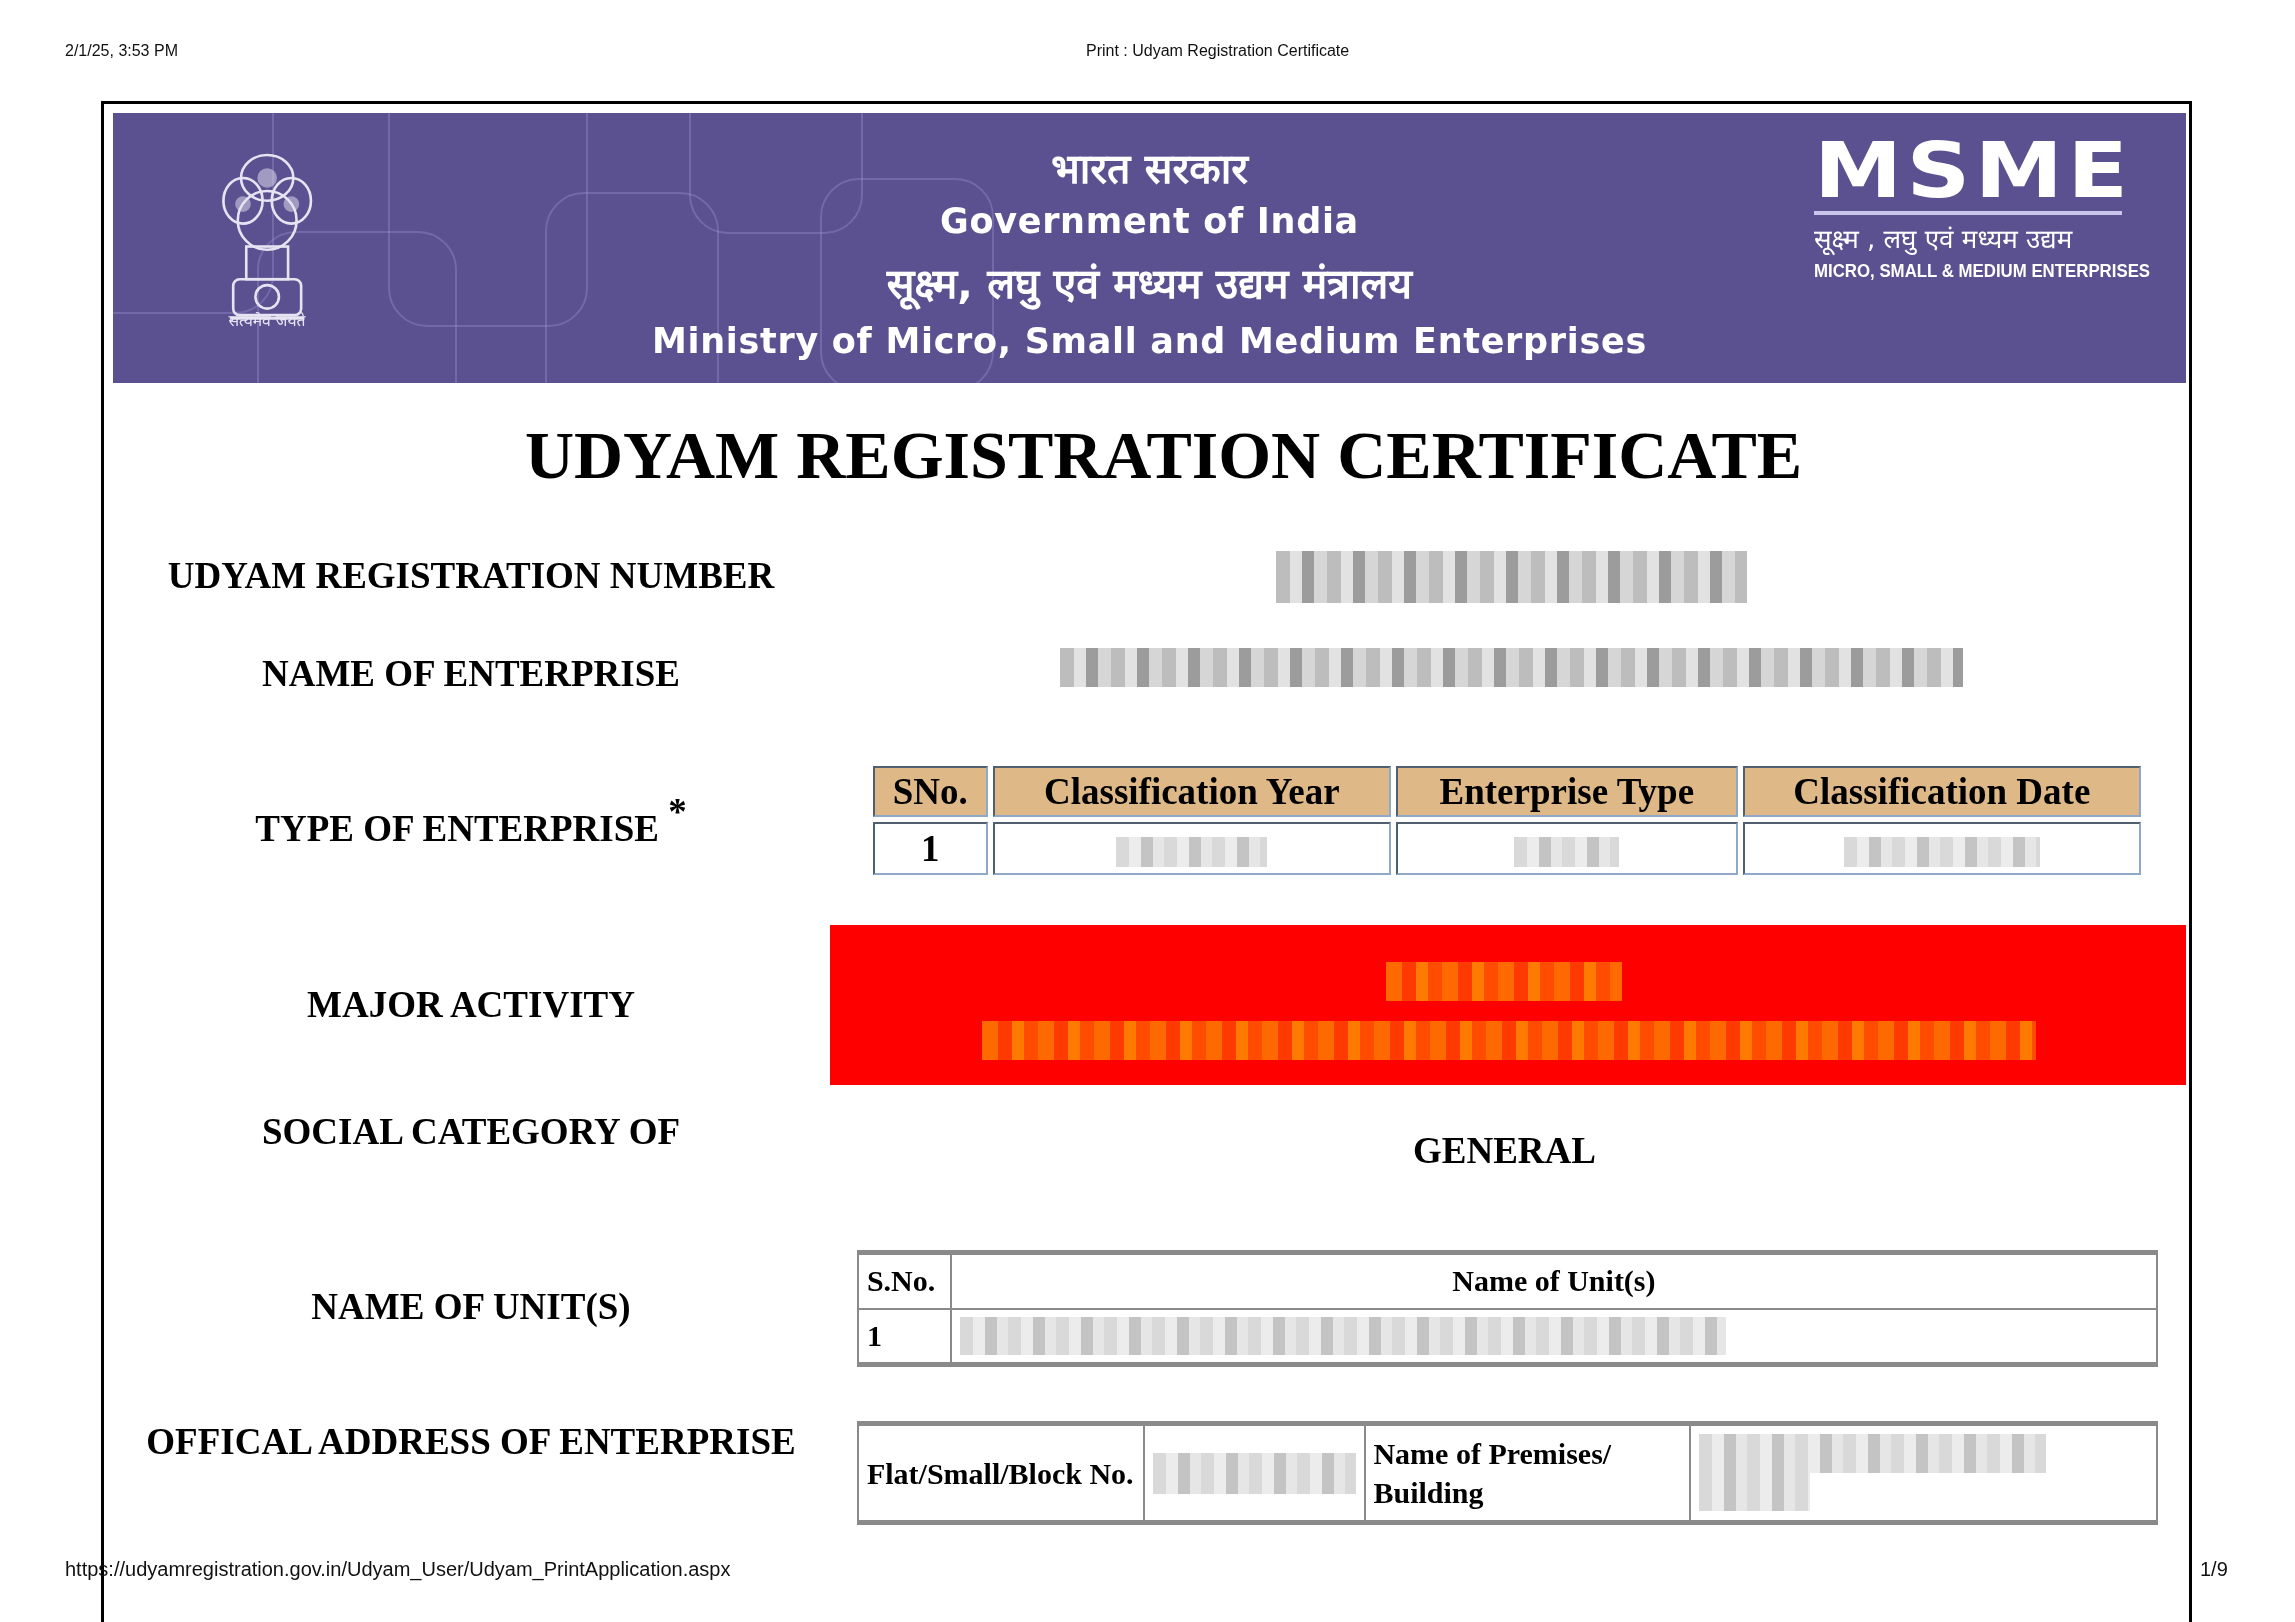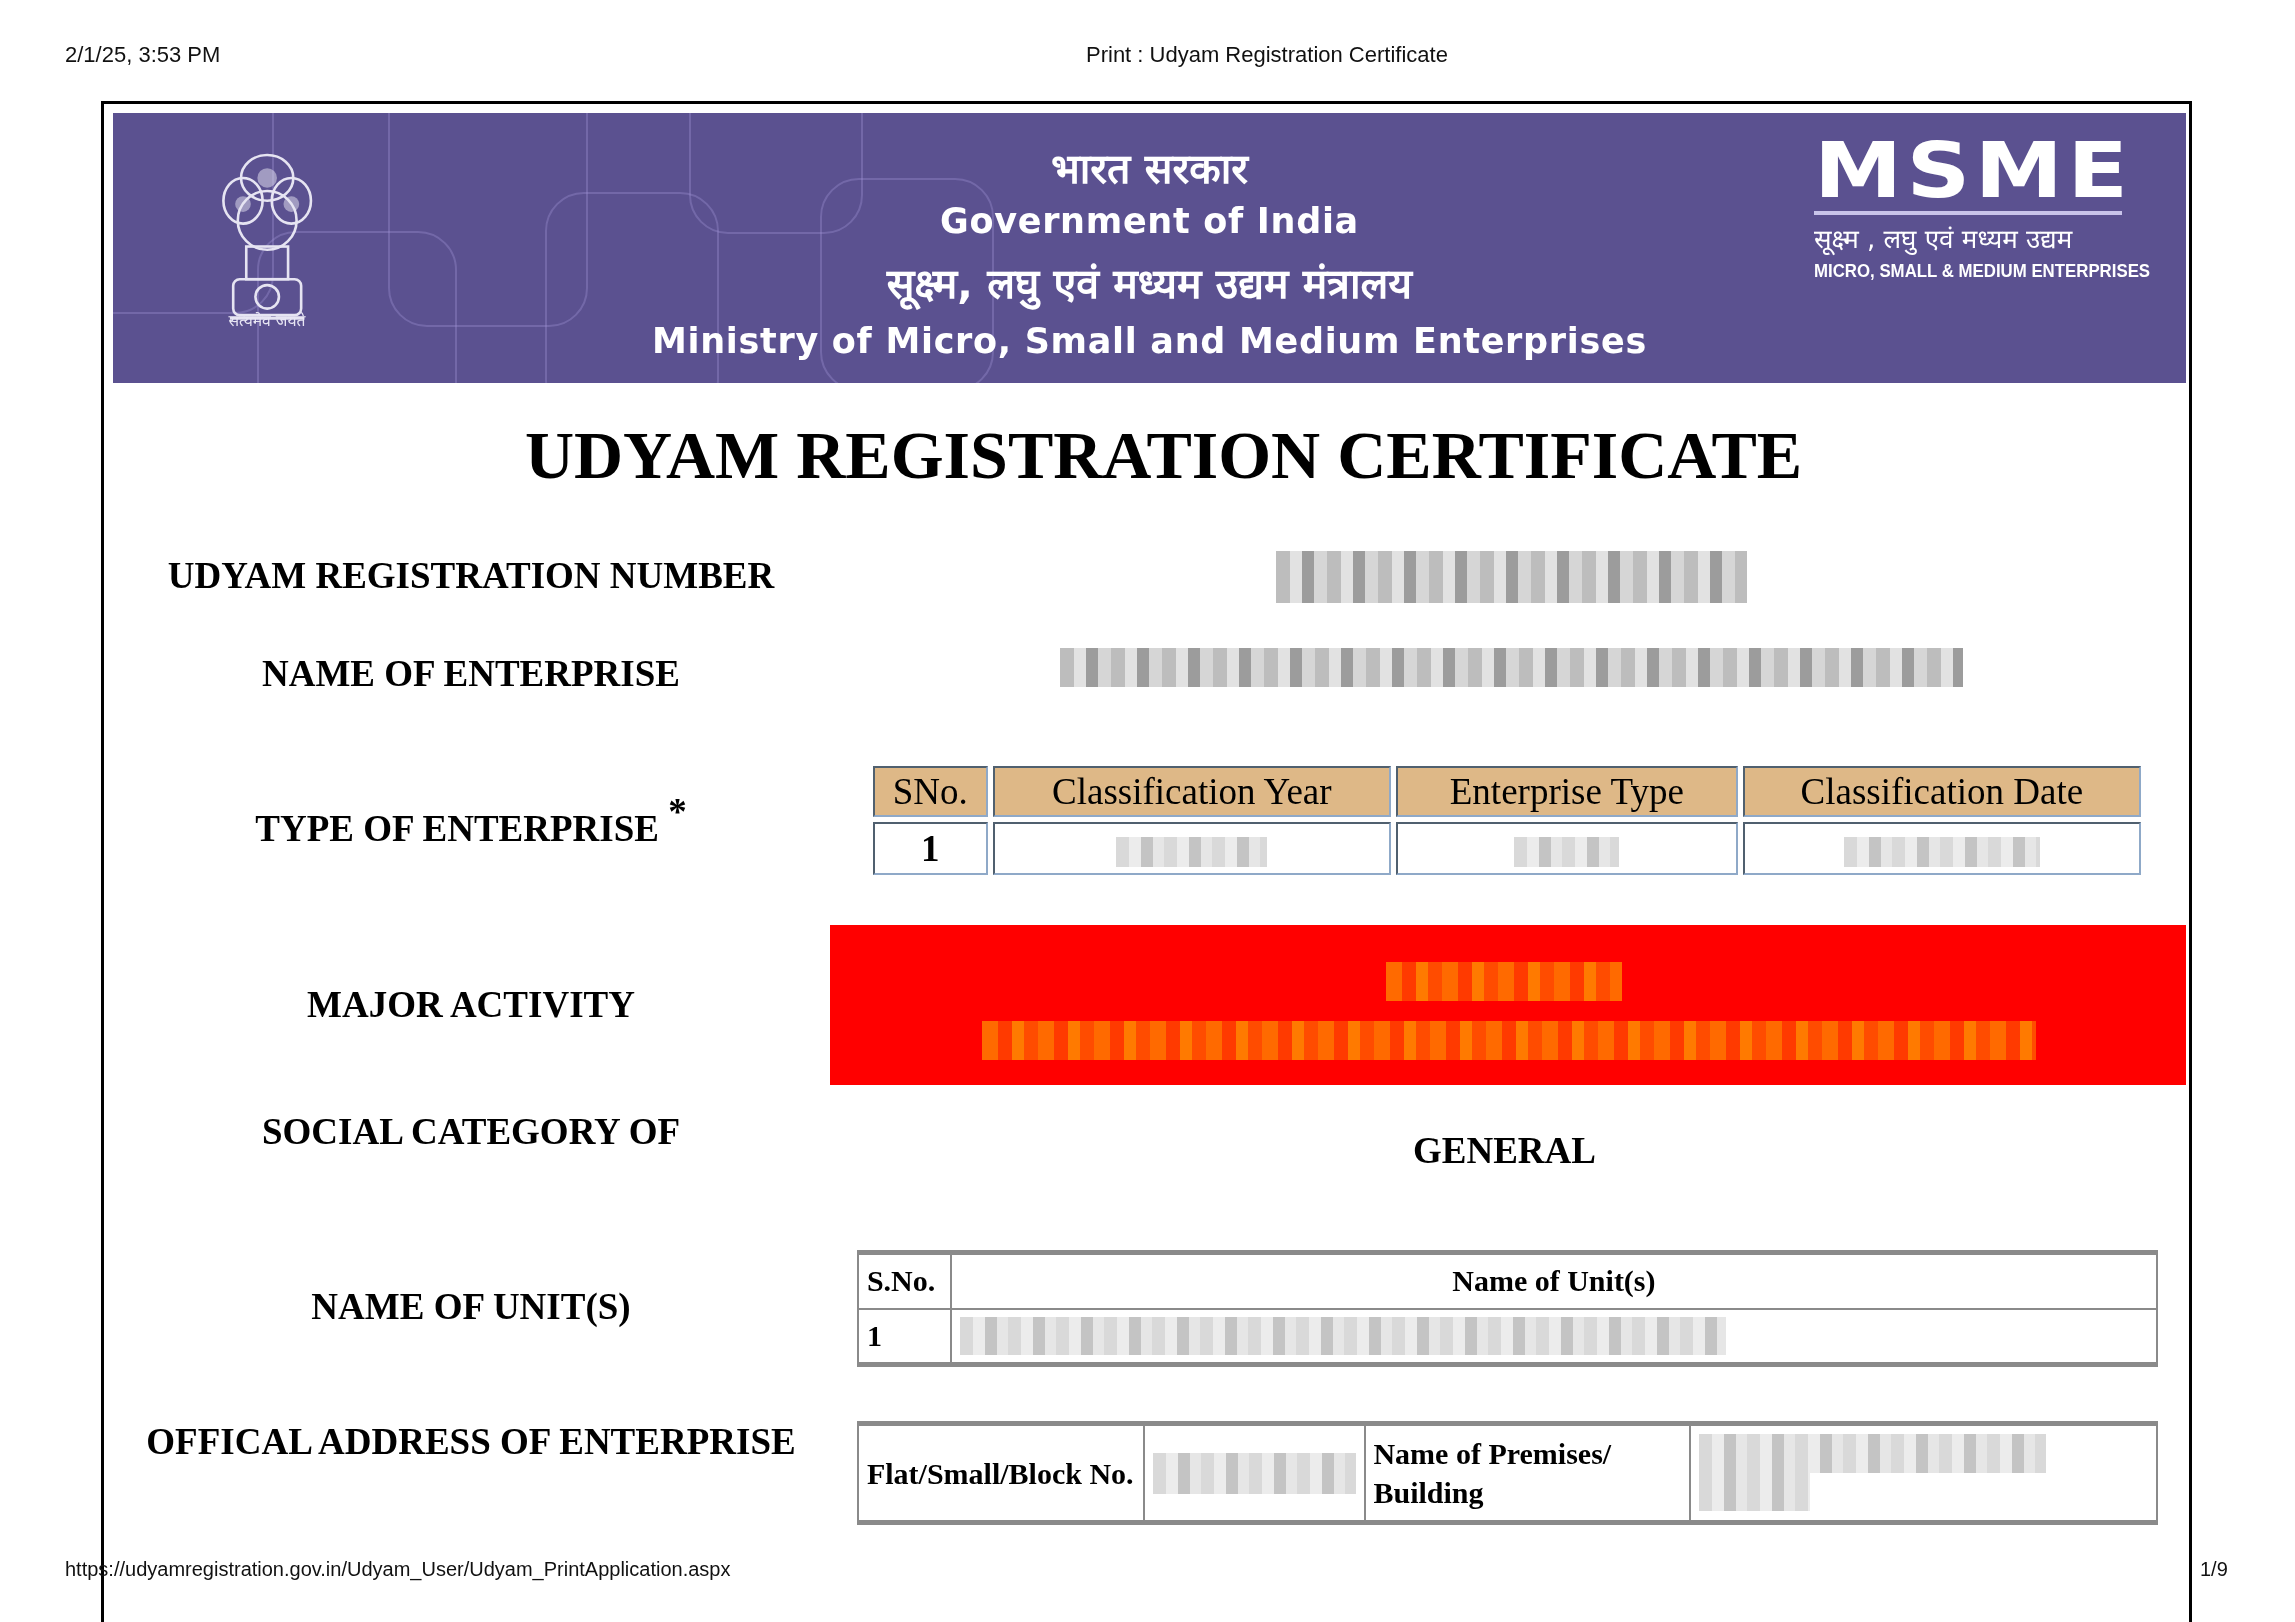--- a/index.html
+++ b/index.html
@@ -1,18 +1,18 @@
 <!DOCTYPE html>
 <html style="font-size:10.5px"><head>
 <meta charset="utf-8">
 <style>
   html, body { margin:0; padding:0; }
   body { width:2295px; height:1622px; background:#ffffff; position:relative; overflow:hidden; font-family:"Liberation Serif", serif; color:#000; }
   .abs { position:absolute; }
-  .print-hdr { font-family:"Liberation Sans", sans-serif; font-size:22px; color:#111; top:42px; }
+  .print-hdr { font-family:"Liberation Sans", sans-serif; font-size:16px; color:#111; top:42px; }
   .print-ftr { font-family:"Liberation Sans", sans-serif; font-size:20px; color:#111; top:1558px; }
 
   .frame { left:101px; top:101px; width:2091px; height:1570px; border:3.3px solid #000; box-sizing:border-box; border-bottom:none; }
 
   .banner { left:113px; top:113px; width:2073px; height:270px; background:#5b5190; overflow:hidden; }
   .hex { position:absolute; border:2.6px solid rgba(160,150,215,0.35); border-radius:39px; }
   .banner-text { position:absolute; left:0; width:2073px; text-align:center; color:#fff; font-family:"DejaVu Sans", sans-serif; font-weight:bold; }
   .bt1 { top:26px; font-size:41px; }
   .bt2 { top:88px; font-size:35px; letter-spacing:0.7px; }
   .bt3 { top:141px; font-size:41px; }
@@ -32,21 +32,21 @@
   .label { position:absolute; width:720px; left:111px; text-align:center; font-weight:bold; font-size:37px; line-height:43px; }
   .asterisk { font-size:37px; position:relative; top:-17px; margin-left:9.2px; }
 
   .redact { display:inline-block; background:repeating-linear-gradient(90deg,#bdbdbd 0 14.4px,#e2e2e2 14.4px 26px,#9c9c9c 26px 38px,#d6d6d6 38px 51px); filter:blur(0.7px); }
   .redact-light { background:repeating-linear-gradient(90deg,#d9d9d9 0 13px,#ececec 13px 25px,#c4c4c4 25px 37px,#e6e6e6 37px 48px); }
   .redact-orange { background:repeating-linear-gradient(90deg,#ff6a00 0 15.7px,#ff3a00 15.7px 30px,#ff7a00 30px 42px,#ff4c00 42px 56px); }
 
   table { border-collapse:separate; }
   .type-table { position:absolute; left:873px; top:766px; border-spacing:5.2px 5.2px; margin:-5.2px; }
   .type-table td, .type-table th { border-style:solid; border-width:2.6px; border-color:#50606f #8fa9c8 #8fa9c8 #50606f; text-align:center; font-family:"Liberation Serif", serif; }
-  .type-table th { background:#deb887; font-size:37px; font-weight:normal; height:47px; padding:0 6.5px; }
+  .type-table th { background:#deb887; font-size:37px; font-weight:bold; height:47px; padding:0 6.5px; }
   .type-table td { background:#fff; height:47px; font-size:37px; font-weight:bold; }
 
   .red-box { left:830px; top:925px; width:1356px; height:160px; background:#ff0000; }
 
   .grid-table { position:absolute; border-collapse:collapse; font-family:"Liberation Serif", serif;padding-left:35px; }
   .grid-table td { border:2.6px solid #8a8a8a; font-size:30px; font-weight:bold; padding:0 7.9px; }
   .grid-table tr:first-child td { border-top-width:5.9px; }
   .grid-table tr:last-child td { border-bottom-width:5.9px; }
 
   .general { left:1243px; width:523px; top:1129px; text-align:center; font-size:37px; font-weight:bold; }

